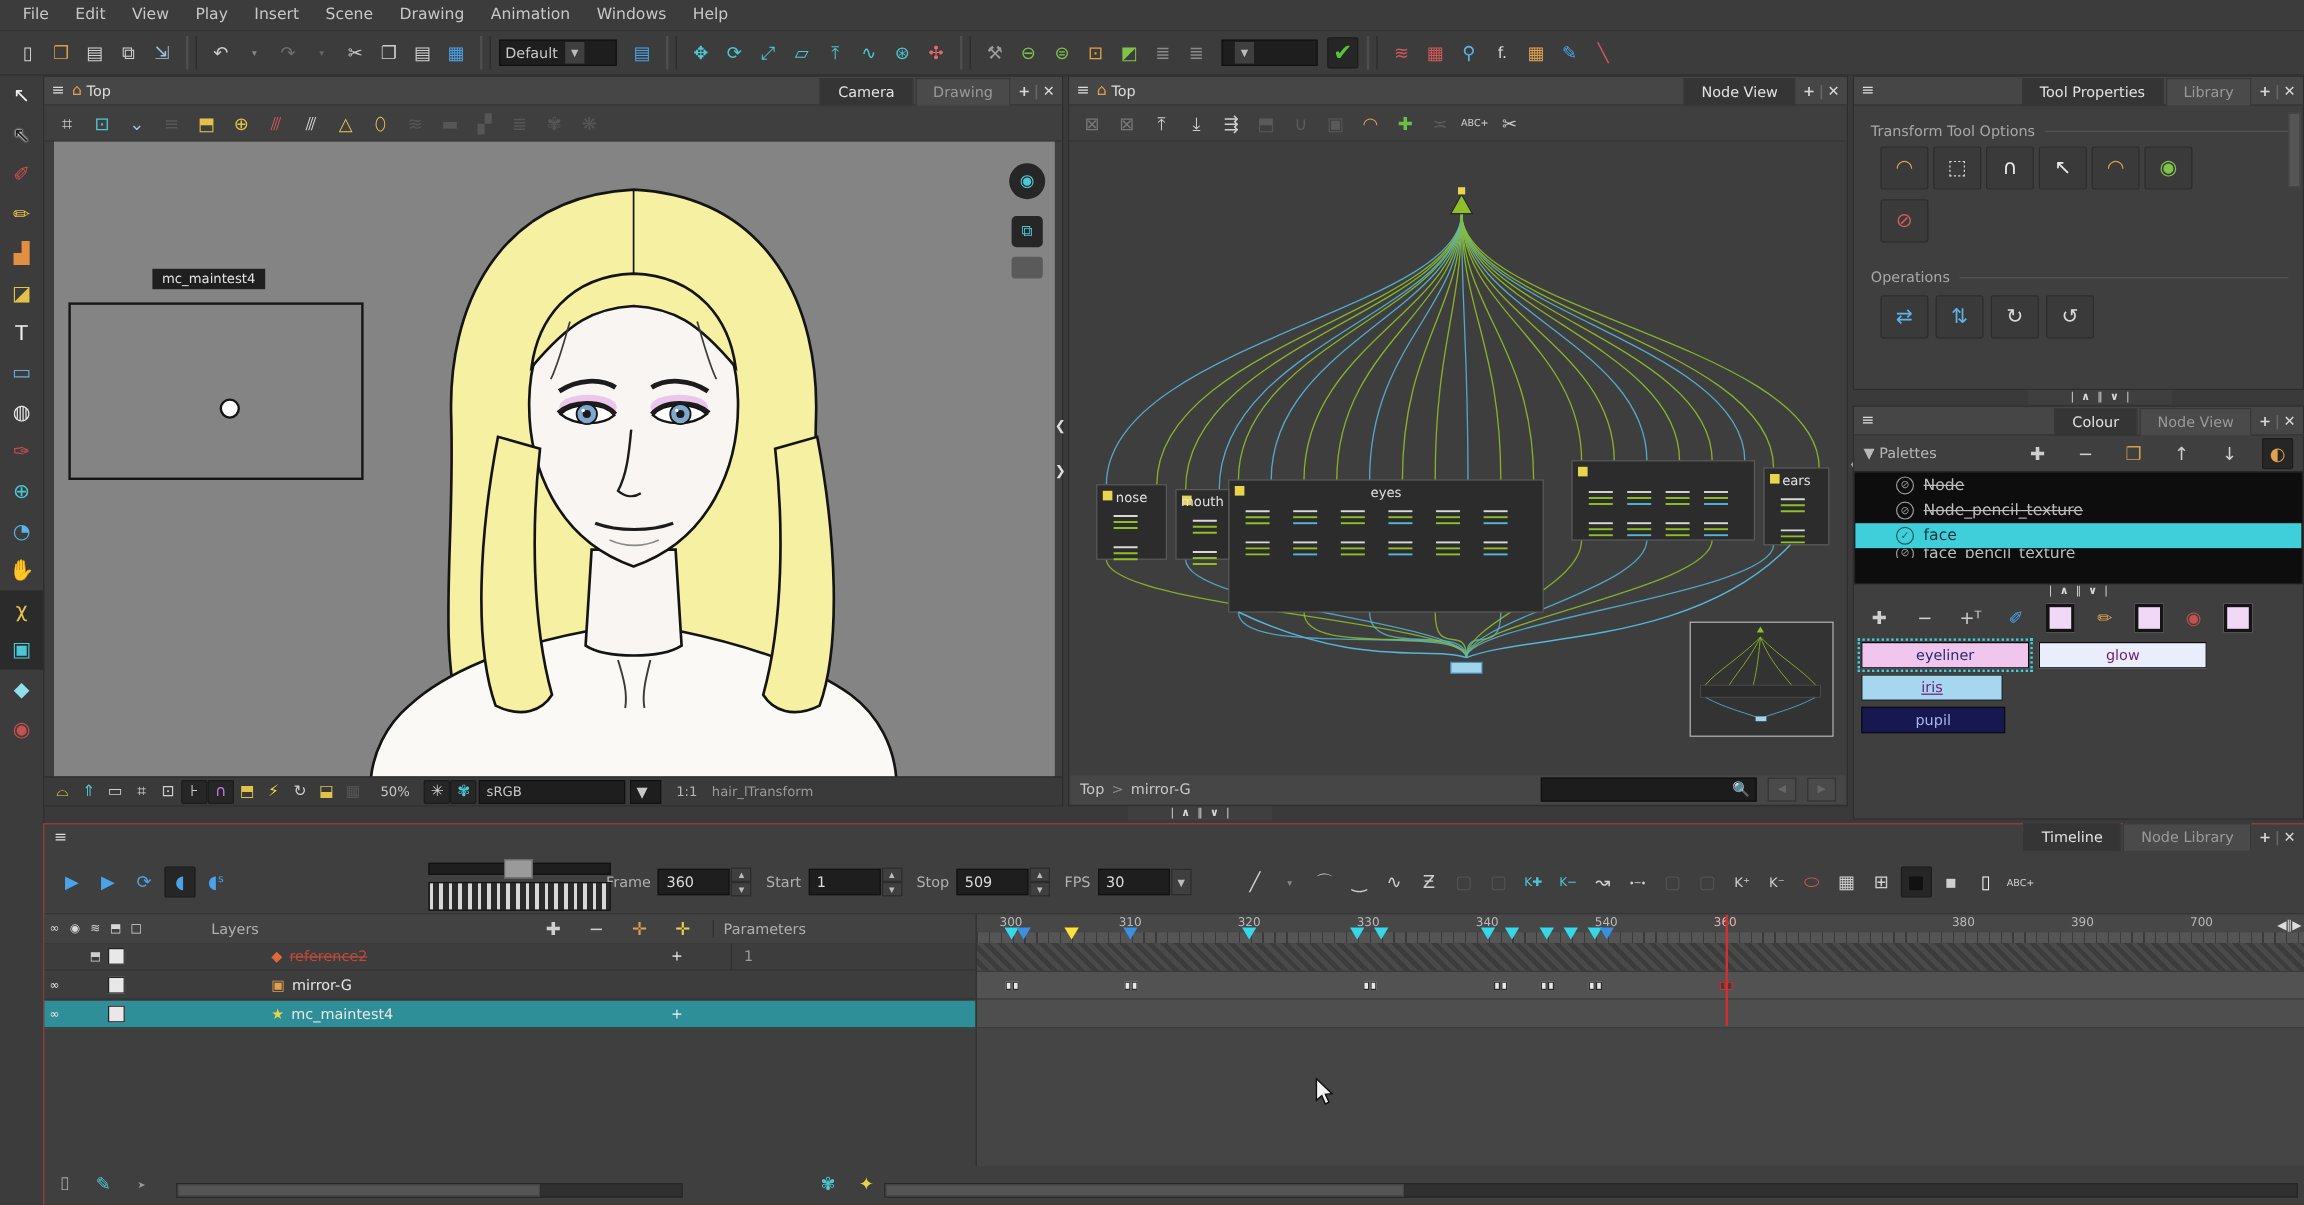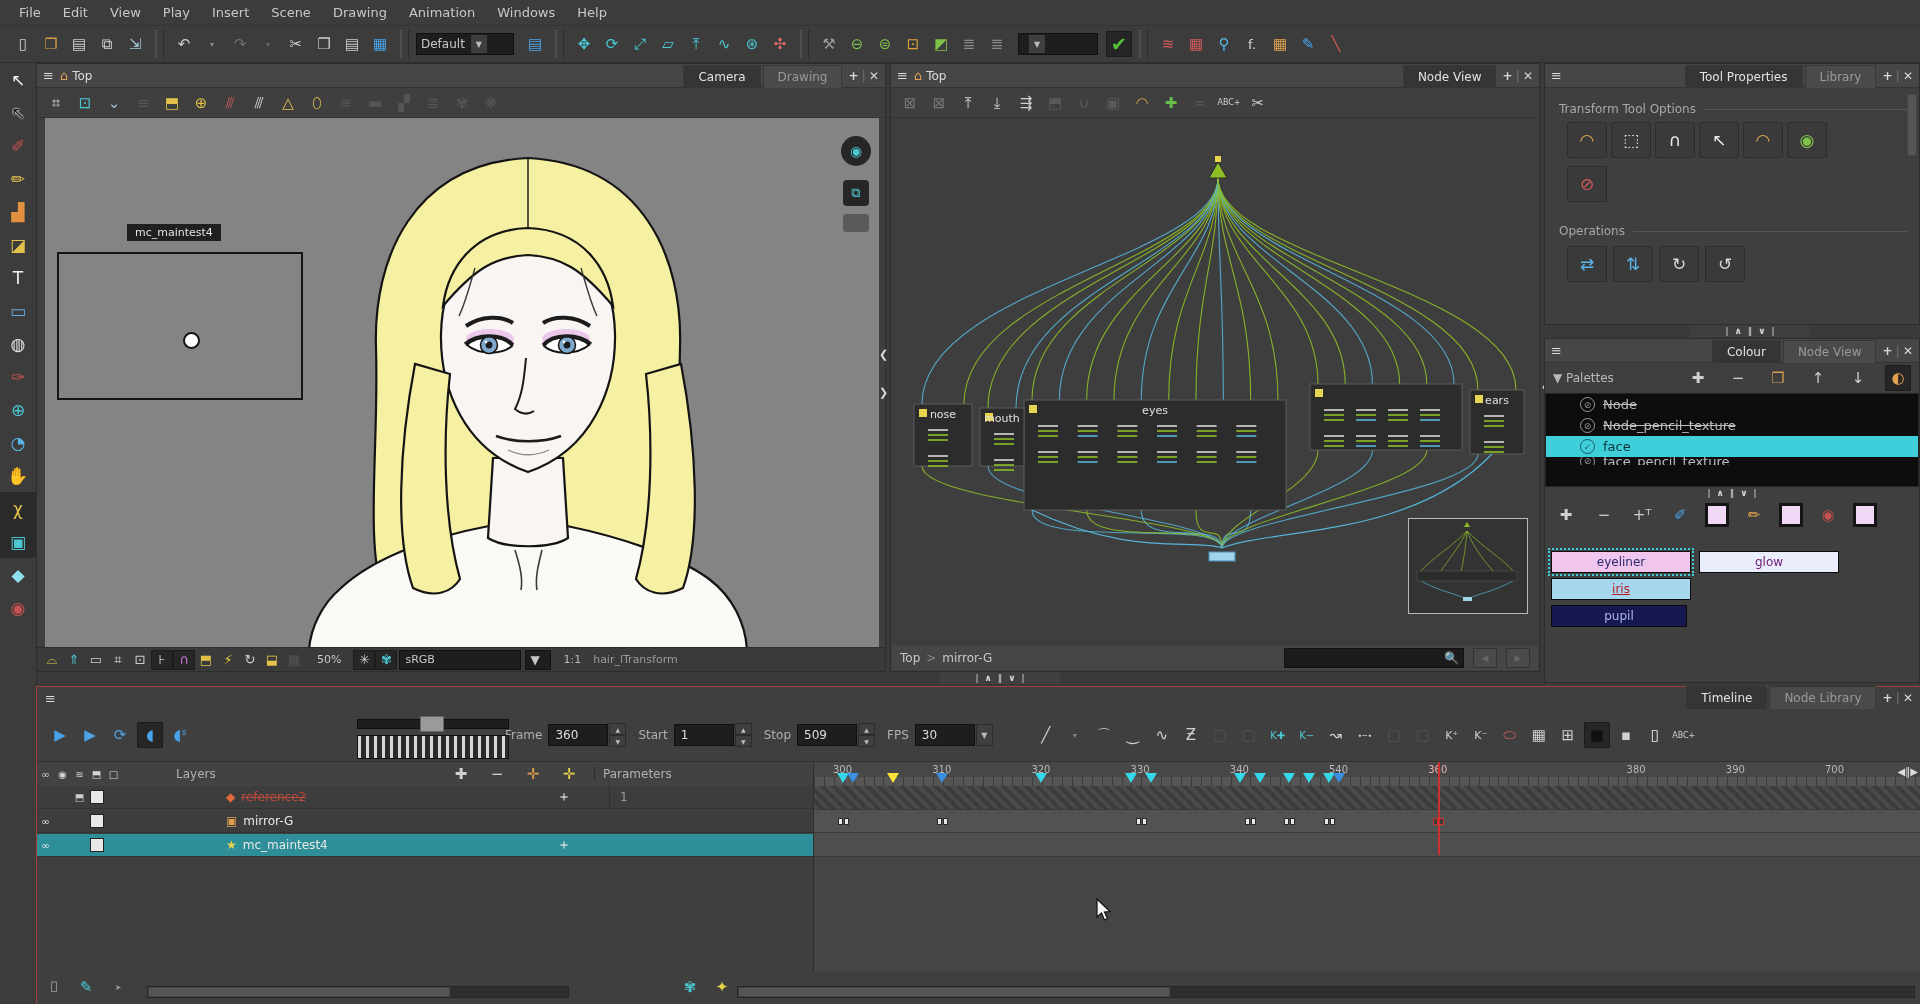--- a/index.html
+++ b/index.html
@@ -617,25 +617,25 @@
           <span class="ic">−</span>
           <span class="ic">+ᵀ</span>
           <span class="ic" style="color: rgb(74, 163, 232);">✐</span>
           <span style="width: 18px; height: 18px; background: rgb(240, 216, 246); border: 3px solid rgb(20, 20, 20); display: inline-block;"></span>
           <span class="ic" style="color: rgb(224, 160, 80);">✏</span>
           <span style="width: 18px; height: 18px; background: rgb(240, 216, 246); border: 3px solid rgb(20, 20, 20); display: inline-block;"></span>
           <span class="ic" style="color: rgb(199, 80, 80);">◉</span>
           <span style="width: 18px; height: 18px; background: rgb(240, 216, 246); border: 3px solid rgb(20, 20, 20); display: inline-block;"></span>
         </span>
     </div>
-    <div id="swatch-grid" class="abs" style="left: 6px; top: 212px; width: 360px; height: 85px;">
+    <div id="swatch-grid" class="abs" style="left: 6px; top: 196px; width: 360px; height: 85px;">
         <div class="swatch" style="position: absolute; left: 0px; top: 0px; width: 140px; background: rgb(240, 198, 239); color: rgb(42, 42, 106); outline: rgb(62, 207, 218) dotted 2px; outline-offset: 1px;">eyeliner</div>
         <div class="swatch" style="position: absolute; left: 148px; top: 0px; width: 140px; background: rgb(234, 238, 252); color: #701a75;">glow</div>
-        <div class="swatch" style="position: absolute; left: 0px; top: 27px; width: 140px; background: rgb(166, 215, 239); color: #b91c1c; text-decoration: underline;">iris</div>
-        <div class="swatch" style="position: absolute; left: 0px; top: 54px; width: 136px; background: rgb(24, 24, 80); color: rgb(170, 184, 232);">pupil</div>
+        <div class="swatch" style="position: absolute; left: 0px; top: 27px; width: 118px; background: rgb(166, 215, 239); color: #701a75; text-decoration: underline;">iris</div>
+        <div class="swatch" style="position: absolute; left: 0px; top: 54px; width: 120px; background: rgb(24, 24, 80); color: rgb(170, 184, 232);">pupil</div>
       </div>
   </div>
 
   <div id="timeline" class="abs" style="left:36px;top:686px;width:1884px;height:317px;background:#3f3f3f;">
     <div class="row" style="height:22px;padding:0 8px;">
       <span class="hamburger">≡</span>
       <span class="tabs" style="height:22px;">
         <span class="tab active">Timeline</span>
         <span class="tab">Node Library</span>
       </span>

